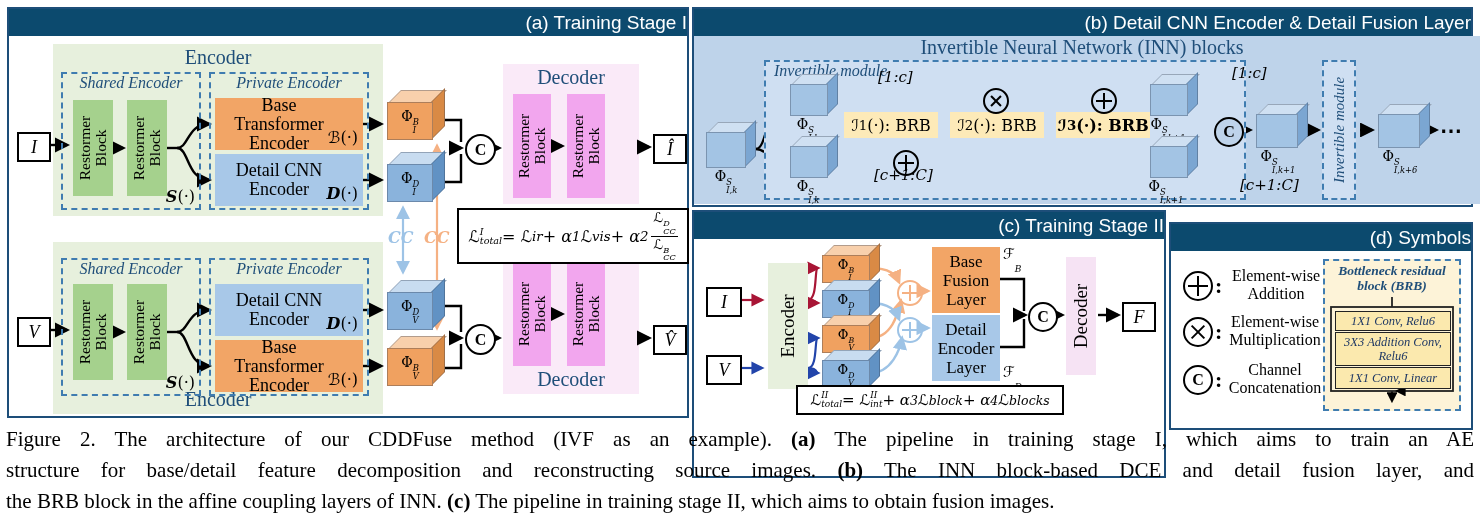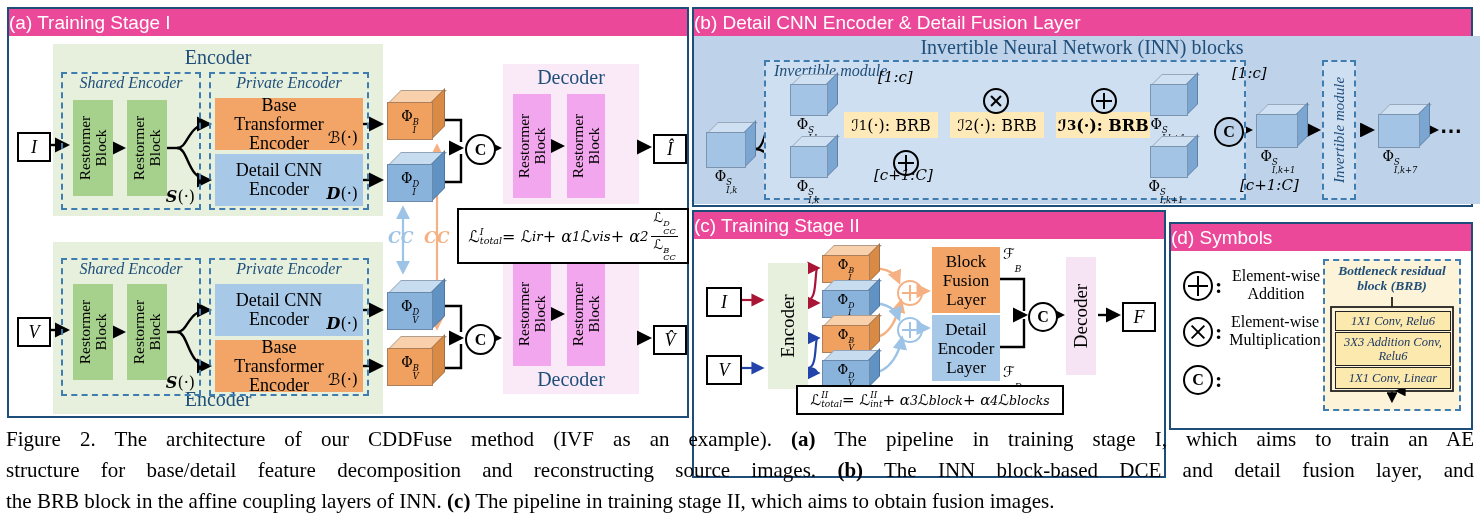--- a/index.html
+++ b/index.html
@@ -1,19 +1,19 @@
 <!DOCTYPE html>
 <html><head>
 <meta charset="utf-8">
 <style>
   html,body{margin:0;padding:0;background:#fff;}
   .fig{position:relative;width:1480px;height:531px;background:#fff;overflow:hidden;
        font-family:"Liberation Serif",serif;color:#000;}
   .panel{position:absolute;border:2.5px solid #1d4e79;background:#fff;box-sizing:border-box;}
-  .hdr{height:27px;line-height:27px;background:#ec4899;color:#fff;text-align:left;
+  .hdr{height:27px;line-height:27px;background:#0c4a6e;color:#fff;text-align:right;
        font-family:"Liberation Sans",sans-serif;font-size:19px;}
   .body{position:relative;}
   .abs{position:absolute;box-sizing:border-box;}
   svg.wire{position:absolute;left:0;top:0;z-index:1;}
   .lvl{z-index:2;}
   
   .dash{border:2px dashed #3f7cb0;}
   .dtitle{color:#1f4e79;font-style:italic;font-size:16px;text-align:center;}
   .navy{color:#1f4e79;}
   
@@ -379,21 +379,21 @@
         <span class="r90 dtitle" style="width:136px;font-size:15px;">Invertible module</span>
       </div>
 
       <div class="cube cub-lb" style="left:684px;top:68px;--w:40px;--h:32px;--d:10px;width:50px;height:42px;">
           <div class="ct"></div>
           <div class="cr"></div>
           <div class="cf"></div>
         </div>
       <div class="abs phi lvl" style="left:672px;top:112px;width:68px;text-align:center;">Φ<span class="ss">
             <span>S</span>
-            <span>I,k+7</span>
+            <span>I,k+6</span>
           </span></div>
       <div class="abs lvl" style="left:746px;top:82px;font-size:22px;font-weight:bold;">⋯</div>
     </div>
   </div>
 
   <div class="panel" style="left:692px;top:210px;width:474px;height:268px;">
     <div class="hdr">(c) Training Stage II</div>
     <div class="body" style="width:469px;height:176px;">
       <svg class="wire" width="469" height="176">
         <defs>
@@ -490,21 +490,21 @@
                 <span>D</span>
                 <span>V</span>
               </span></span>
           </div>
         </div>
 
       <div class="op op-plus o" style="left:203px;top:41px;width:22px;height:22px;"></div>
       <div class="op op-plus lb" style="left:203px;top:78px;width:22px;height:22px;"></div>
 
       <div class="abs lvl" style="left:238px;top:8px;width:68px;height:66px;background:#f2a566;display:flex;align-items:center;justify-content:center;text-align:center;font-size:17px;line-height:19px;">
-          <span>Block Fusion Layer</span>
+          <span>Base Fusion Layer</span>
         </div>
       <div class="abs math lvl" style="left:309px;top:6px;font-size:15px;">ℱ<span class="ss">
             <span>&nbsp;</span>
             <span>B</span>
           </span></div>
       <div class="abs lvl" style="left:238px;top:76px;width:68px;height:66px;background:#a8c8e8;display:flex;align-items:center;justify-content:center;text-align:center;font-size:17px;line-height:19px;">
           <span>Detail Encoder Layer</span>
         </div>
       <div class="abs math lvl" style="left:309px;top:124px;font-size:15px;">ℱ<span class="ss">
             <span>&nbsp;</span>
@@ -553,20 +553,21 @@
       <div class="abs lvl" style="left:56px;top:16px;width:98px;text-align:center;font-size:16px;line-height:18px;">Element-wise<br>Addition</div>
 
       <div class="op op-x" style="left:12px;top:66px;width:26px;height:26px;"></div>
       <div class="abs lvl" style="left:44px;top:68px;font-size:22px;font-weight:bold;">:</div>
       <div class="abs lvl" style="left:52px;top:62px;width:104px;text-align:center;font-size:16px;line-height:18px;">Element-wise<br>Multiplication</div>
 
       <div class="opc" style="left:12px;top:114px;width:26px;height:26px;">
           <span>C</span>
         </div>
       <div class="abs lvl" style="left:44px;top:116px;font-size:22px;font-weight:bold;">:</div>
+      <div class="abs lvl" style="left:52px;top:110px;width:104px;text-align:center;font-size:16px;line-height:18px;">Channel<br>Concatenation</div>
 
       <div class="abs dash" style="left:152px;top:8px;width:138px;height:152px;background:#fdf3d8;z-index:0;"></div>
       <div class="abs navy lvl" style="left:156px;top:12px;width:130px;text-align:center;font-style:italic;font-weight:bold;font-size:13.5px;line-height:15px;">Bottleneck residual<br>block (BRB)</div>
       <div class="ylw" style="left:164px;top:60px;width:114px;height:18px;">1X1 Conv, Relu6</div>
       <div class="ylw" style="left:164px;top:81px;width:114px;height:32px;">3X3 Addition Conv, Relu6</div>
       <div class="ylw" style="left:164px;top:116px;width:114px;height:20px;">1X1 Conv, Linear</div>
     </div>
   </div>
 
   <div class="caption">

